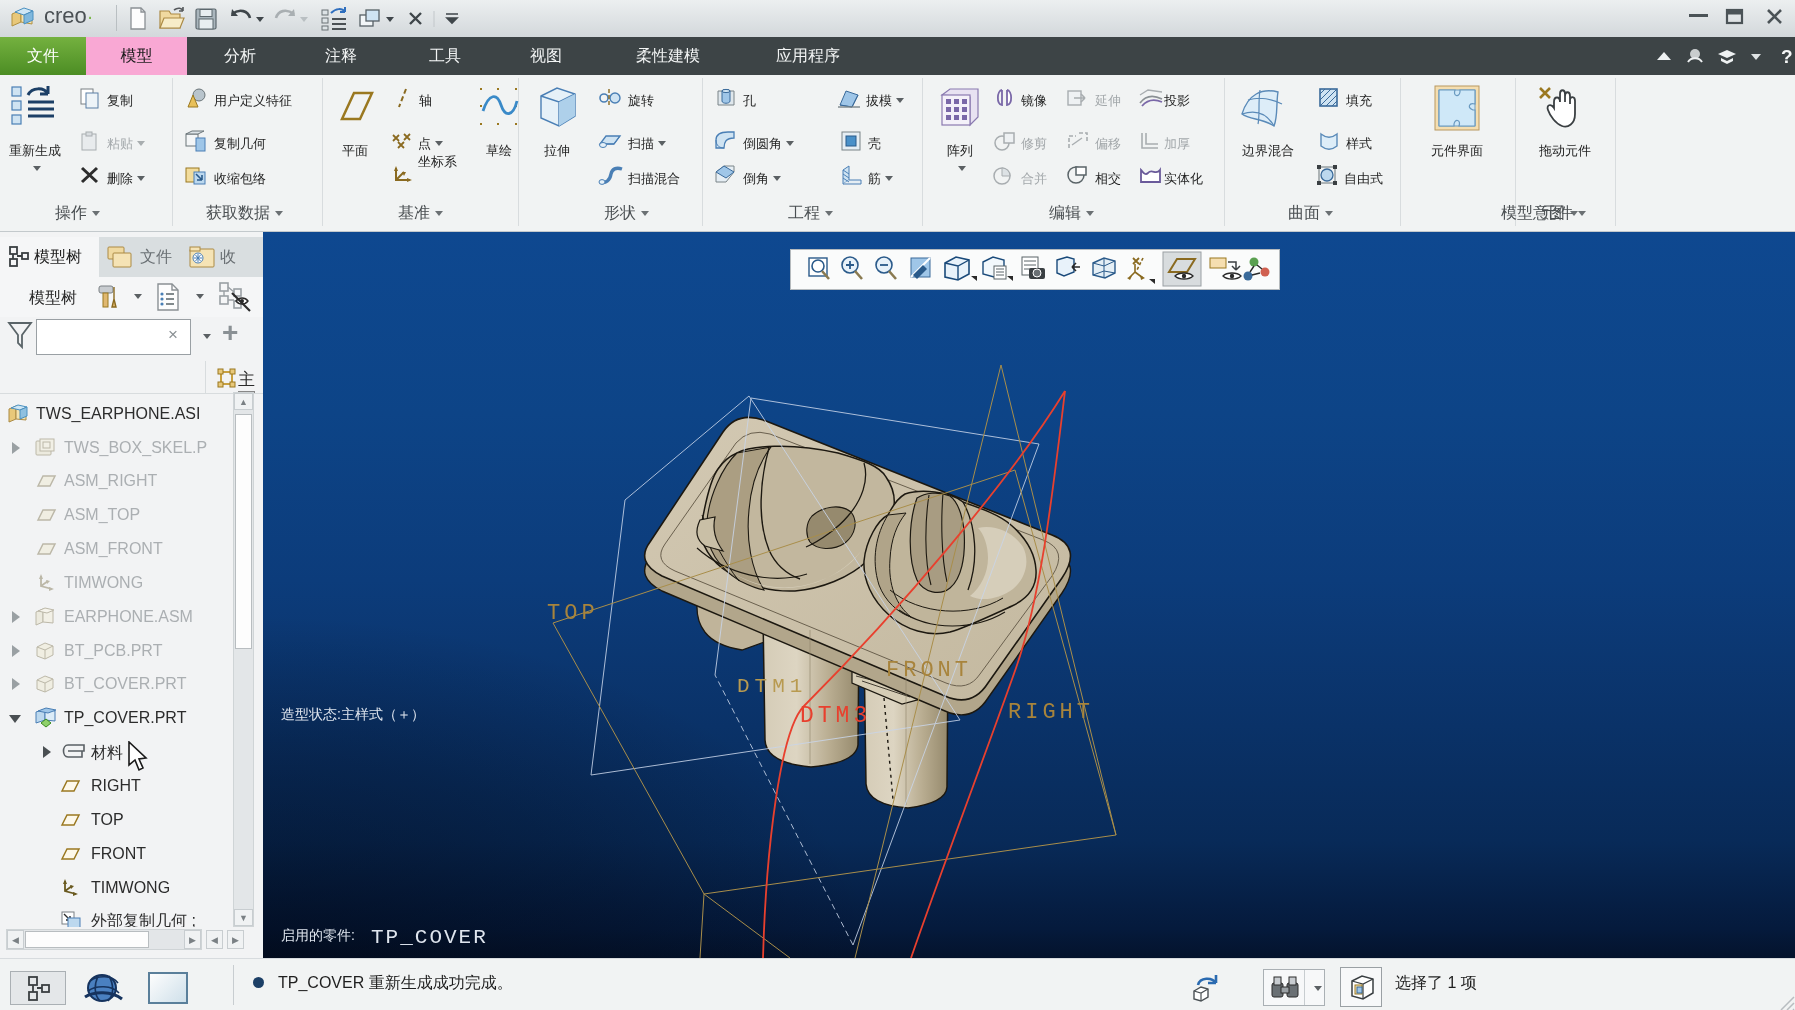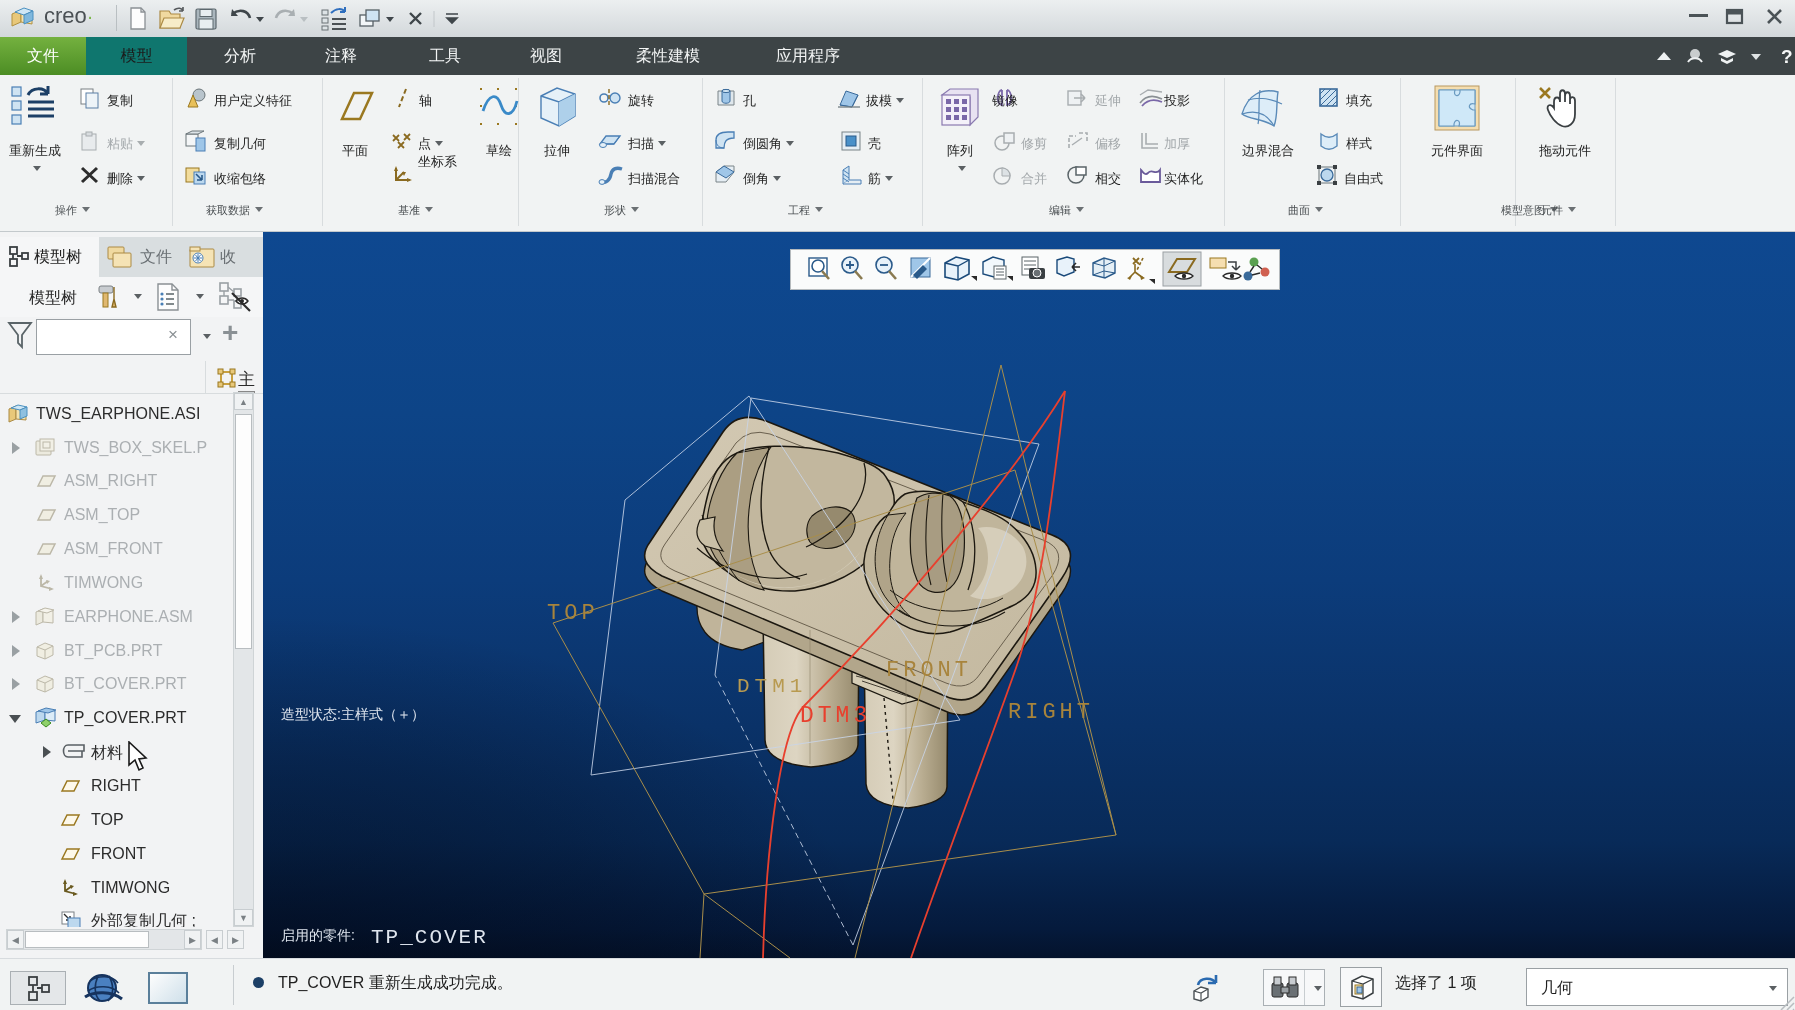--- a/index.html
+++ b/index.html
@@ -7,25 +7,25 @@
 #app{position:relative;width:1795px;height:1010px;background:#f0f2f2}
 .abs{position:absolute}
 
 .titlebar{position:absolute;left:0;top:0;width:1795px;height:37px;background:linear-gradient(#eceff0,#d3d8db)}
 .title-text{position:absolute;top:7px;width:100%;text-align:center;font-size:15px;color:#3a3f42}
 .winbtn{position:absolute;top:0;height:30px;color:#4b5357;font-size:15px;text-align:center}
 
 .tabbar{position:absolute;left:0;top:37px;width:1795px;height:38px;background:#3d4446}
 .tab{position:absolute;top:0;height:38px;line-height:38px;text-align:center;color:#f2f4f4;font-size:16px}
 .tab.file{left:0;width:86px;background:linear-gradient(#74b13f,#4c8d24);color:#fff}
-.tab.sel{background:#0f766e;color:#1c1c1c}
+.tab.sel{background:#f9a8d4;color:#1c1c1c}
 
 .ribbon{position:absolute;left:0;top:75px;width:1795px;height:157px;background:#f1f3f3;border-bottom:1px solid #c3c9cc}
 .gsep{position:absolute;top:3px;width:1px;height:148px;background:#d8dcde}
-.glabel{position:absolute;top:128px;font-size:11px;color:#4a4f52;white-space:nowrap}
+.glabel{position:absolute;top:128px;font-size:16px;color:#4a4f52;white-space:nowrap}
 .glabel:after{content:"";display:inline-block;margin-left:5px;margin-bottom:2px;border-left:4px solid transparent;border-right:4px solid transparent;border-top:5px solid #6b7073}
 .rbtn{position:absolute;white-space:nowrap;font-size:13px;color:#1f1f1f}
 .rbtn.dis{color:#a3a8ab}
 .dda{display:inline-block;margin-left:4px;margin-bottom:2px;border-left:4px solid transparent;border-right:4px solid transparent;border-top:5px solid #5b6063}
 .dda.g{border-top-color:#a8adaf}
 .bigbtn{position:absolute;text-align:center;font-size:13px;color:#1f1f1f}
 
 .leftpanel{position:absolute;left:0;top:232px;width:263px;height:726px;background:#f2f3f4}
 .lp-tabs{position:absolute;left:0;top:5px;width:263px;height:40px;background:#d9dee0}
 .lp-tab-sel{position:absolute;left:0;top:0;width:99px;height:40px;background:#f5f6f7}
@@ -293,21 +293,21 @@
           <rect x="10" y="30" width="5" height="5"></rect>
           <rect x="18" y="30" width="5" height="5"></rect>
           <rect x="26" y="30" width="5" height="5"></rect>
         </g>
     </svg>
     <div class="bigbtn" style="left:935px;top:67px;width:50px">阵列<br><span class="dda" style="margin-top:6px"></span></div>
     <svg class="abs" style="left:993px;top:12px" width="24" height="22" viewBox="0 0 24 22">
       <path d="M9 3 C4 3 3 18 9 18 L9 3" fill="none" stroke="#7a68a8" stroke-width="1.8"></path>
       <path d="M14 3 C19 3 20 18 14 18 L14 3" fill="#fff" stroke="#7a68a8" stroke-width="1.8"></path>
     </svg>
-    <div class="rbtn" style="left:992px;top:17px">镜像</div>
+    <div class="rbtn" style="left:1021px;top:17px">镜像</div>
     <svg class="abs" style="left:993px;top:55px" width="24" height="22" viewBox="0 0 24 22">
       <circle cx="9" cy="13" r="7" fill="none" stroke="#a8adb0" stroke-width="1.5"></circle>
       <rect x="11" y="3" width="10" height="10" fill="#eef1f3" stroke="#a8adb0" stroke-width="1.5"></rect>
     </svg>
     <div class="rbtn dis" style="left:1021px;top:60px">修剪</div>
     <svg class="abs" style="left:993px;top:89px" width="24" height="22" viewBox="0 0 24 22">
       <circle cx="9" cy="12" r="8" fill="none" stroke="#a8adb0" stroke-width="1.5"></circle>
       <path d="M9 4 A8 8 0 0 1 17 12 L9 12 Z" fill="#dde2e5" stroke="#a8adb0"></path>
     </svg>
     <div class="rbtn dis" style="left:1021px;top:95px">合并</div>
@@ -775,21 +775,17 @@
     </div>
     <div class="abs" style="left:1340px;top:8px;width:42px;height:40px;background:#f7f8f9;border:1px solid #9aa0a4">
       <svg class="abs" style="left:5px;top:5px" width="32" height="30" viewBox="0 0 32 30">
         <path d="M6 8 L16 3 L27 6 L27 20 L17 26 L6 23 Z" fill="#fff" stroke="#3a3f42" stroke-width="1.5"></path>
         <path d="M6 8 L17 11 L27 6 M17 11 L17 26" fill="none" stroke="#3a3f42" stroke-width="1.2"></path>
         <rect x="9" y="12" width="7" height="9" fill="#f5e3b5" stroke="#9a7820"></rect>
         <rect x="11" y="14" width="5" height="6" fill="#9fc6e8" stroke="#3a6a9a"></rect>
       </svg>
     </div>
     <span class="abs" style="left:1395px;top:14px;font-size:16px;color:#1f1f1f">选择了 1 项</span>
-    <div class="abs" style="left:1526px;top:9px;width:262px;height:38px;background:#fff;border:1px solid #9aa0a4">
-      <span class="abs" style="left:14px;top:9px;font-size:16px;color:#1f1f1f">几何</span>
-      <span class="dda abs" style="left:238px;top:17px"></span>
-    </div>
     <svg class="abs" style="left:1779px;top:36px" width="16" height="16">
         <path d="M15 2 L2 15 M15 8 L8 15 M15 14 L14 15" stroke="#b8bdc0" stroke-width="1.5"></path>
       </svg>
   </div>
 </div>
 
 </body></html>

